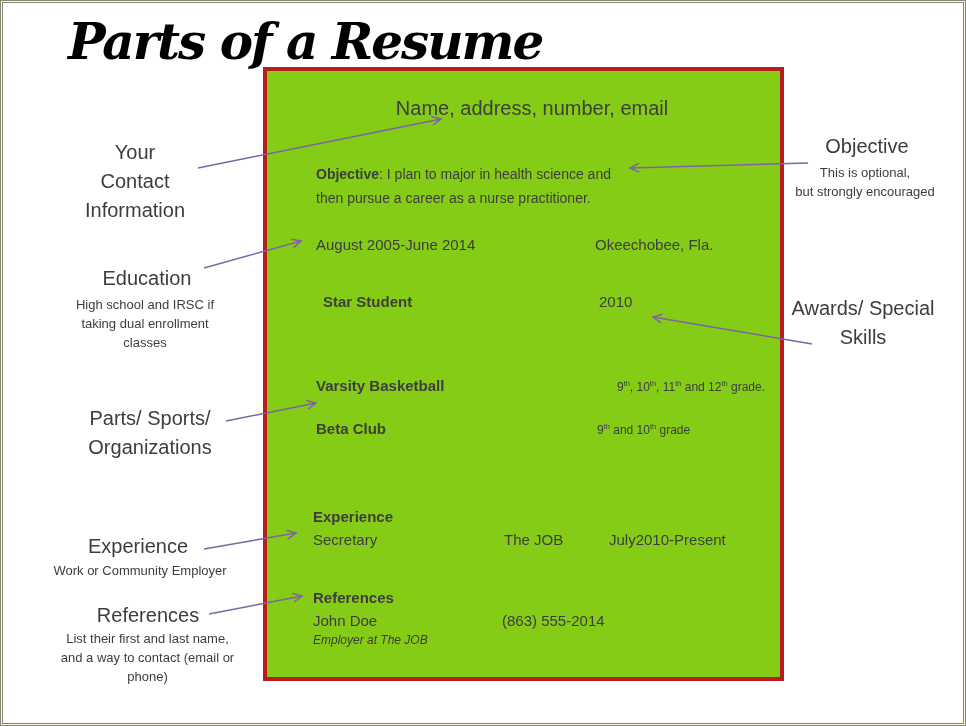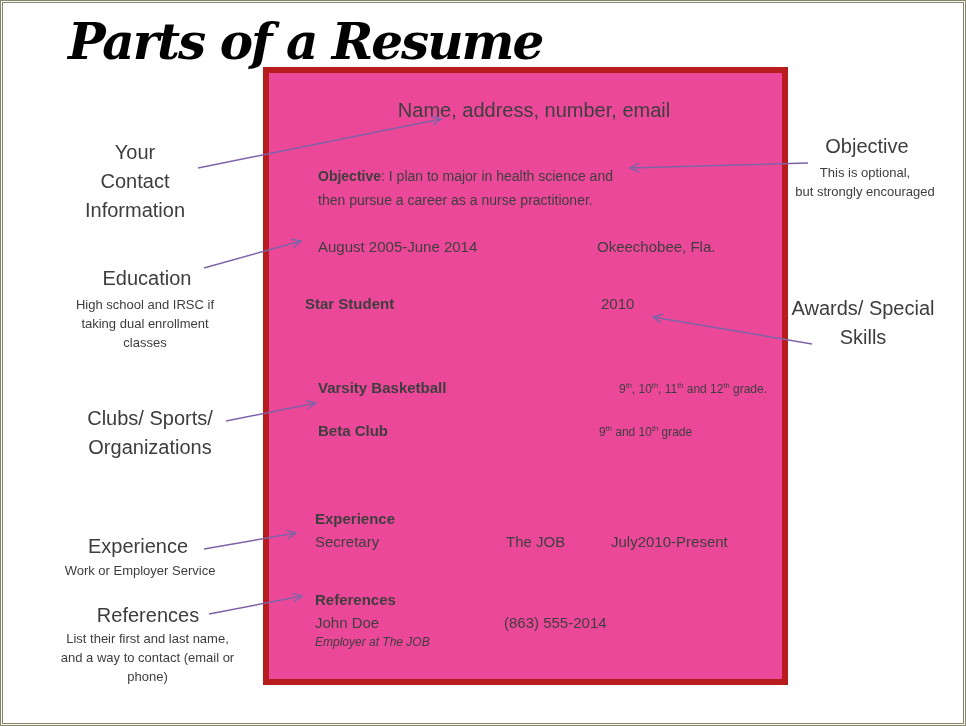--- a/index.html
+++ b/index.html
@@ -16,35 +16,35 @@
   
   .slide-title{
     position:absolute;left:68px;top:12px;z-index:6;margin:0;
     font-family:"DejaVu Serif",serif;font-style:italic;font-weight:bold;
     font-size:50px;letter-spacing:-2px;color:#000;white-space:nowrap;
   }
 
   
   .resume-box{
     position:absolute;left:263px;top:67px;width:513px;height:606px;
-    background:#ec4899;border:6px solid #b91c1c;z-index:1;
+    background:#84cc16;border:4px solid #b91c1c;z-index:1;
     font-size:15px;color:#3e3e3e;
   }
   .resume-box > div, .resume-box > p{position:absolute;margin:0;white-space:nowrap;}
   .bold{font-weight:bold;}
   .small{font-size:12px;}
   .italic{font-style:italic;text-align:center;}
 
   .r-name{left:30px;top:20px;width:470px;text-align:center;font-size:20px;line-height:34px;white-space:pre-line;}
   .r-objective{left:49px;top:91px;width:330px;font-size:14px;line-height:24px;white-space:normal;}
   .r-objective .rest{white-space:pre-line;}
   .r-school{left:44px;top:143px;}
   .r-edu-dates{left:49px;top:165px;}
   .r-edu-loc{left:328px;top:165px;}
-  .r-award{left:36px;top:222px;}
+  .r-award{left:56px;top:222px;}
   .r-award-year{left:332px;top:222px;}
   .r-act1{left:49px;top:306px;}
   .r-act1-detail{left:240px;top:309px;width:258px;text-align:right;}
   .r-act2{left:49px;top:349px;}
   .r-act2-detail{left:330px;top:352px;}
   .r-exp-head{left:46px;top:437px;}
   .r-exp-role{left:46px;top:460px;}
   .r-exp-emp{left:237px;top:460px;}
   .r-exp-dates{left:342px;top:460px;}
   .r-ref-head{left:46px;top:518px;}
@@ -108,24 +108,24 @@
   <div class="r-ref-rel italic small">Employer at The JOB</div>
 </div>
 
 <div class="callout-title c-contact">Your
 Contact
 Information</div>
 <div class="callout-title c-education">Education</div>
 <div class="callout-caption c-education-cap">High school and IRSC if
 taking dual enrollment
 classes</div>
-<div class="callout-title c-clubs">Clubs/ Sports/
+<div class="callout-title c-clubs">Parts/ Sports/
 Organizations</div>
 <div class="callout-title c-experience">Experience</div>
-<div class="callout-caption c-experience-cap">Work or Employer Service</div>
+<div class="callout-caption c-experience-cap">Work or Community Employer</div>
 <div class="callout-title c-references">References</div>
 <div class="callout-caption c-references-cap">List their first and last name,
 and a way to contact (email or
 phone)</div>
 <div class="callout-title c-objective">Objective</div>
 <div class="callout-caption c-objective-cap">This is optional,
 but strongly encouraged</div>
 <div class="callout-title c-awards">Awards/ Special
 Skills</div>
 

